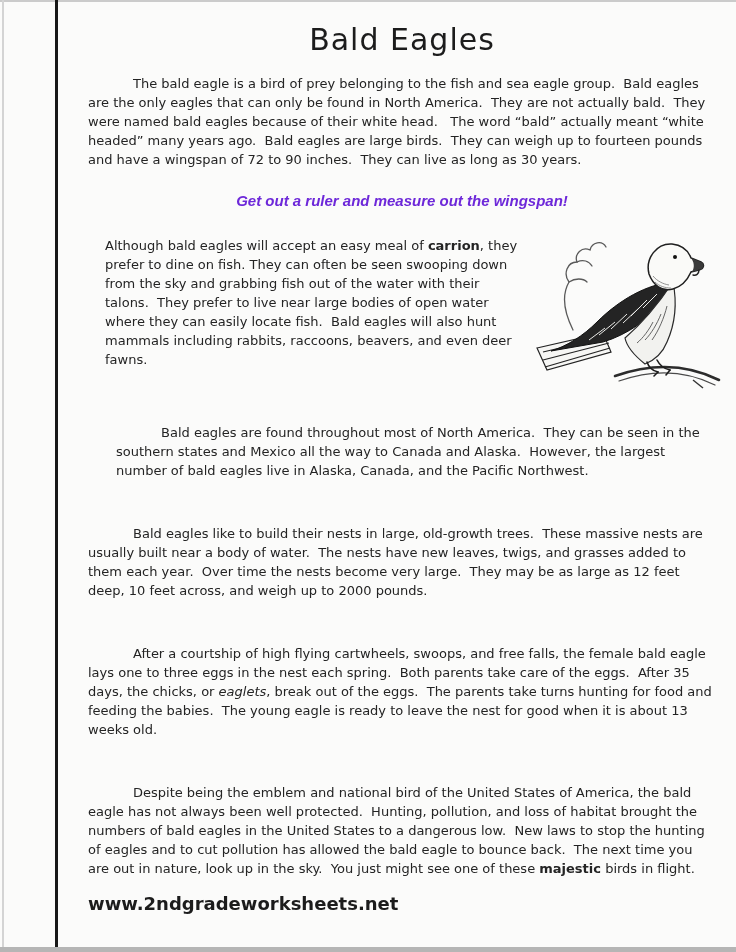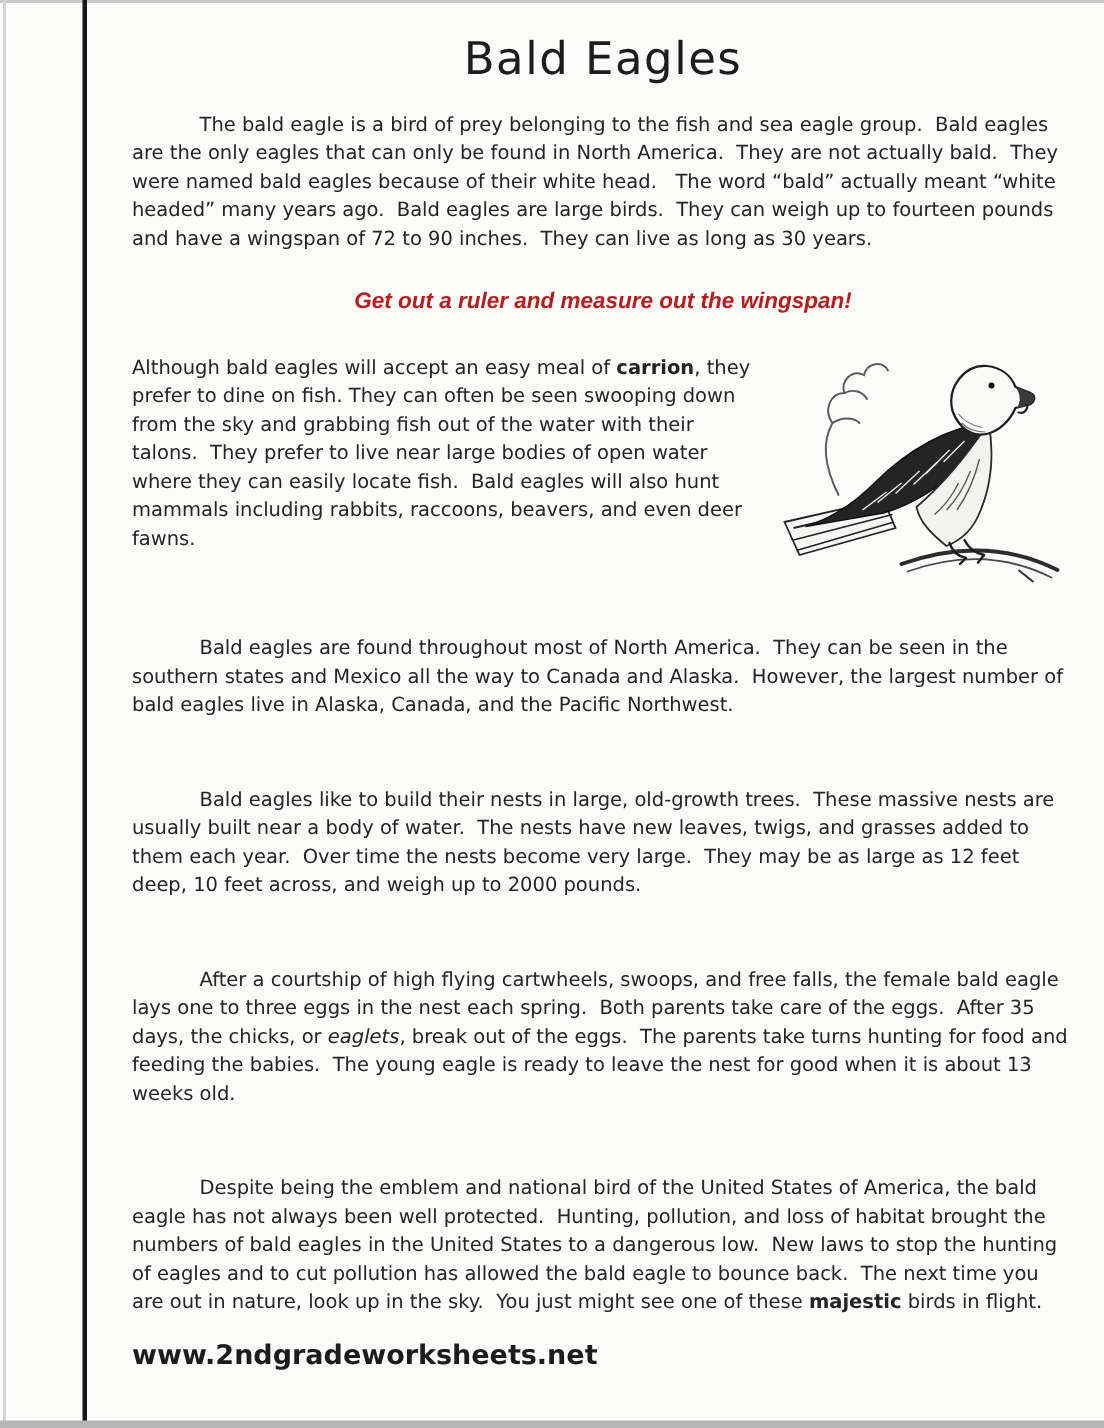--- a/index.html
+++ b/index.html
@@ -45,38 +45,39 @@
 
   .para-intro { margin-top: 17px; }
 
   .callout {
     font-family: "Liberation Sans", sans-serif;
     font-style: italic;
     font-weight: bold;
     font-size: 15px;
     text-align: center;
     margin: 0;
-    color: #b91c1c;
+    color: #6d28d9;
   }
   .callout-wingspan { margin-top: 23px; }
 
   .diet-row {
     display: flex;
     align-items: flex-start;
     margin-top: 27px;
+    margin-left: 17px;
   }
   .para-diet { flex: 0 0 422px; }
   .eagle-fig {
     flex: 1;
     display: flex;
     justify-content: center;
     margin-top: -6px;
   }
 
-  .para-range { margin-top: 27px; }
+  .para-range { margin-top: 27px; margin-left: 28px; }
   .callout-map { margin-top: 27px; }
   .nest-block { margin-top: 20px; }
   .footer {
     font-size: 18px;
     font-weight: bold;
     margin-top: 15px;
     color: #1c1c1c;
   }
 </style>
 </head>

